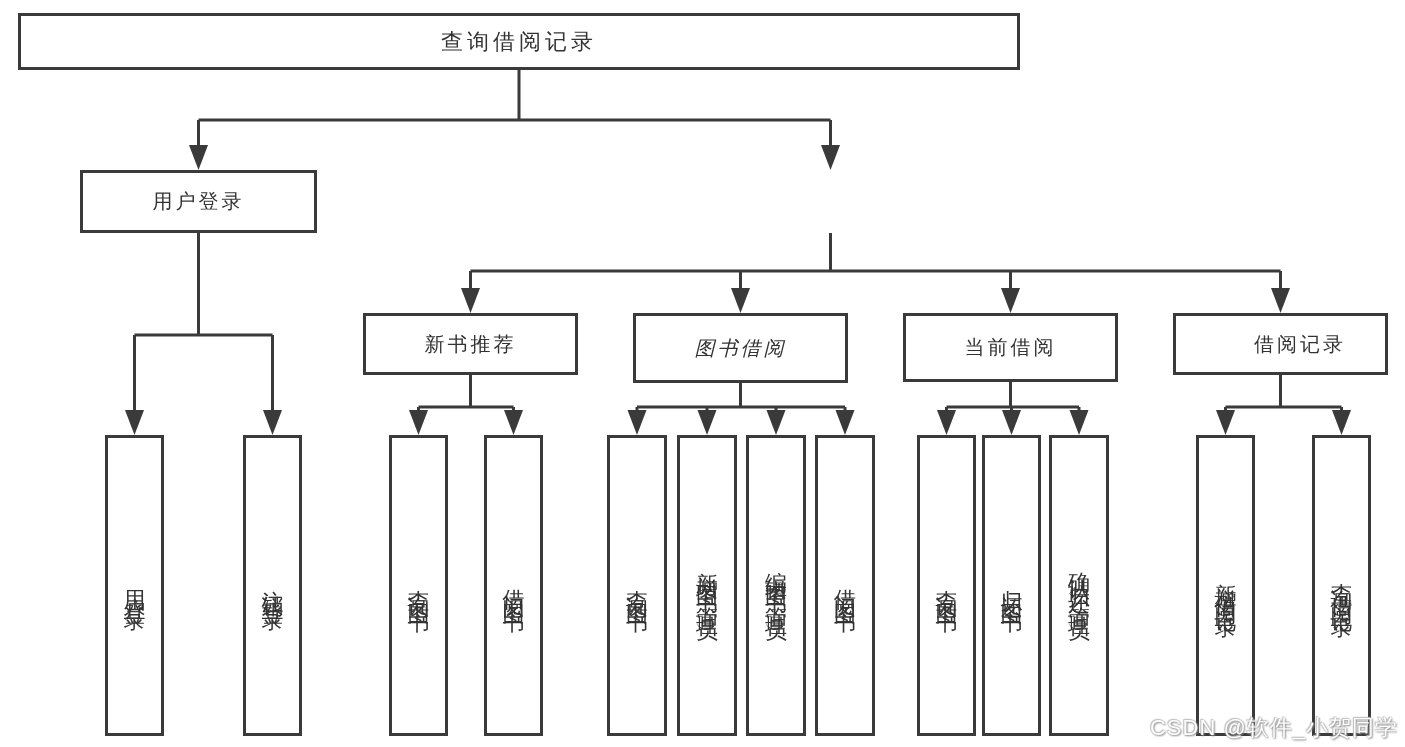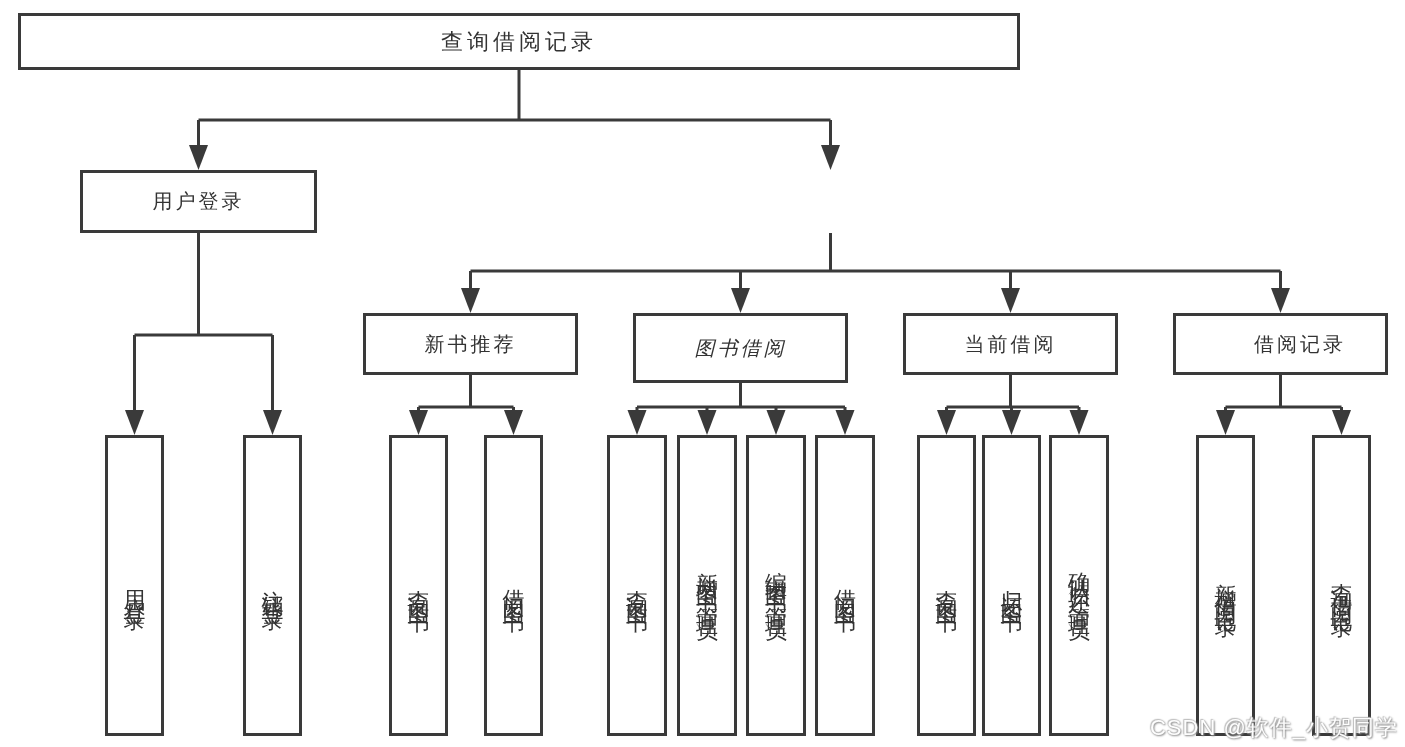--- a/index.html
+++ b/index.html
@@ -66,21 +66,21 @@
   <div class="node h-node" style="left:80px;top:170px;width:237px;height:63px;">
     <span>用户登录</span>
   </div>
 
   <div class="node h-node" style="left:363px;top:313px;width:215px;height:62px;">
     <span>新书推荐</span>
   </div>
   <div class="node h-node" style="left:633px;top:313px;width:215px;height:70px;font-style:italic;">
     <span>图书借阅</span>
   </div>
-  <div class="node h-node" style="left:903px;top:313px;width:215px;height:62px;">
+  <div class="node h-node" style="left:903px;top:313px;width:215px;height:69px;">
     <span>当前借阅</span>
   </div>
   <div class="node h-node" style="left:1173px;top:313px;width:215px;height:62px;padding-left:39px;">
     <span>借阅记录</span>
   </div>
 
   <div class="node v-node" style="left:105px;top:435px;width:59px;height:301px;">
     <span>用户登录</span>
   </div>
   <div class="node v-node" style="left:243px;top:435px;width:59px;height:301px;">

